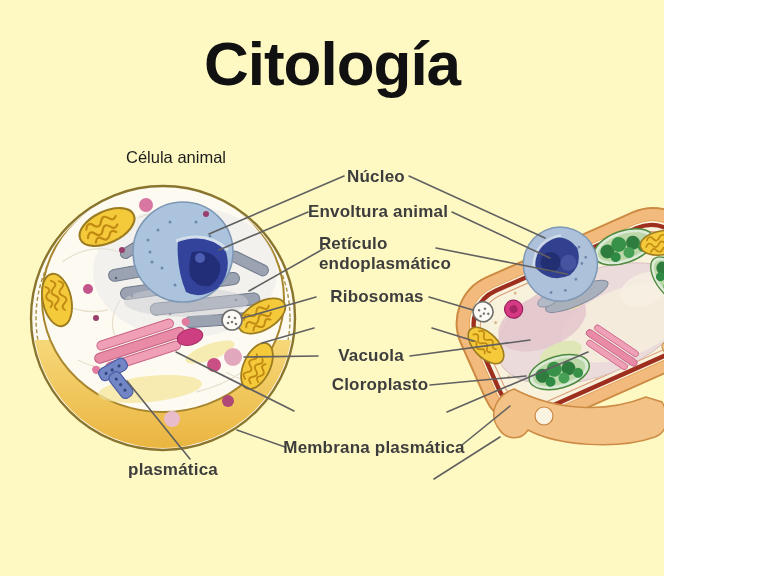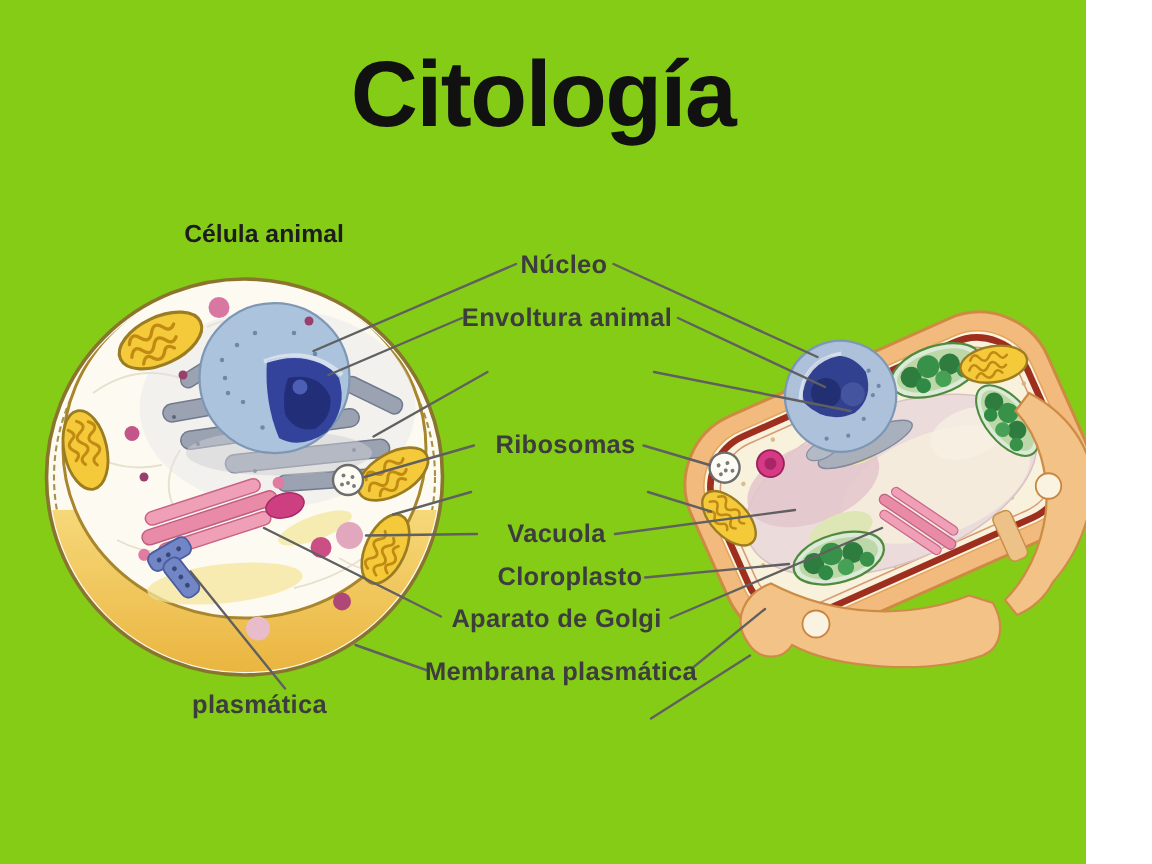--- a/index.html
+++ b/index.html
@@ -1,22 +1,22 @@
 <!DOCTYPE html>
 <html style="--title-color: #111111; --label-color: #3d3d3d; --leader-line-color: #606060; --animal-membrane-olive: #8a752f; --cytoplasm-cream: #fdfbf1; --cell-base-yellow: #eab33e; --nucleus-blue: #33439c; --nucleus-shell-blue: #abc3dc; --mitochondria-yellow: #f4c93a; --golgi-pink: #e98aa6; --chloroplast-green: #2e7d3e; --plant-wall-orange: #f2bb7d; --plant-membrane-red: #9e2f1e; --vesicle-magenta: #ce3f82; --centriole-blue: #7286c6; --er-gray: #9ba3b2;"><head>
 <meta charset="utf-8">
 <style>
   html,body{margin:0;padding:0;background:#fff;}
-  .stage{position:relative;width:724px;height:576px;background:#84cc16;overflow:hidden;
+  .stage{position:relative;width:664px;height:576px;background:#fef9c3;overflow:hidden;
          font-family:"Liberation Sans","DejaVu Sans",sans-serif;}
   .title{position:absolute;left:50%;top:30px;transform:translateX(-50%);margin:0;
          font-size:62px;font-weight:bold;line-height:1.1;letter-spacing:-1px;
          color:var(--title-color,#111);white-space:nowrap;}
   svg.art{position:absolute;left:0;top:0;}
-  .heading{position:absolute;transform:translate(-50%,-50%);font-size:16.5px;font-weight:bold;
+  .heading{position:absolute;transform:translate(-50%,-50%);font-size:16.5px;font-weight:normal;
            color:#1d1d1d;white-space:nowrap;}
   .lbl{position:absolute;transform:translate(-50%,-50%);font-size:17px;font-weight:600;
        color:var(--label-color,#3d3d3d);white-space:pre-line;
        line-height:1.15;letter-spacing:.2px;}
   .leaders line{stroke:var(--leader-line-color,#606060);stroke-width:1.6;stroke-linecap:round;}
 </style>
 </head>
 <body>
 
 <div class="stage">
@@ -263,19 +263,20 @@
       <line x1="462" y1="445" x2="510" y2="406"></line>
       <line x1="434" y1="479" x2="500" y2="437"></line>
       <line x1="190" y1="459" x2="127" y2="381"></line>
     </g>
   </svg>
 
   <div class="heading" style="left:176px;top:157px">Célula animal</div>
 
   <div class="lbl" style="left:376px;top:177px">Núcleo</div>
   <div class="lbl" style="left:378px;top:212px">Envoltura animal</div>
+  <div class="lbl" style="left:385px;top:254px">Retículo
+endoplasmático</div>
   <div class="lbl" style="left:377px;top:297px">Ribosomas</div>
   <div class="lbl" style="left:371px;top:356px">Vacuola</div>
   <div class="lbl" style="left:380px;top:385px">Cloroplasto</div>
-  <div class="lbl" style="left:371px;top:413px">Aparato de Golgi</div>
   <div class="lbl" style="left:374px;top:448px">Membrana plasmática</div>
   <div class="lbl" style="left:173px;top:470px">plasmática</div>
 </div>
 
 </body></html>

